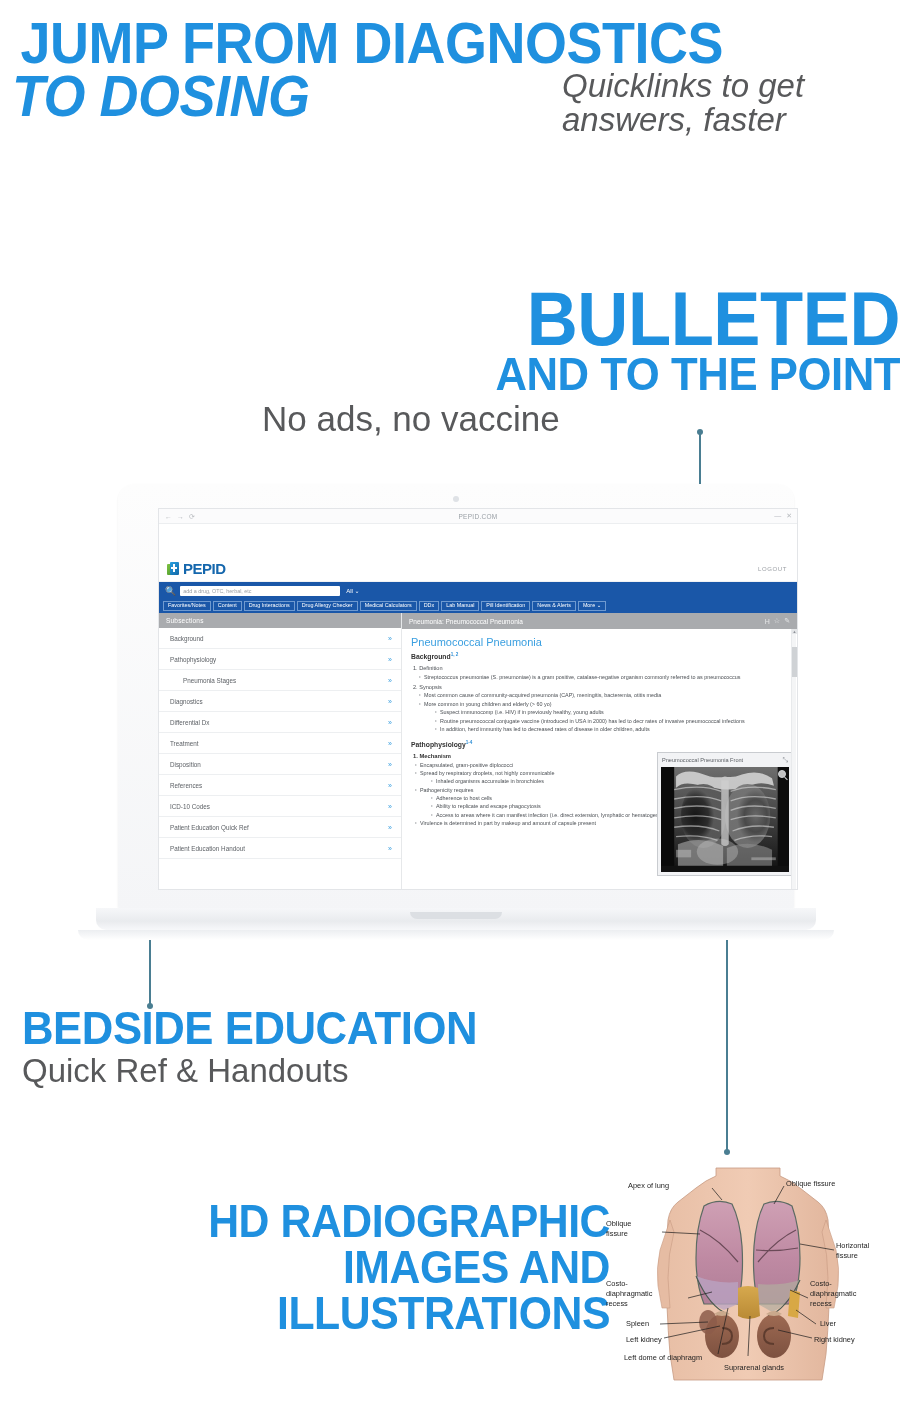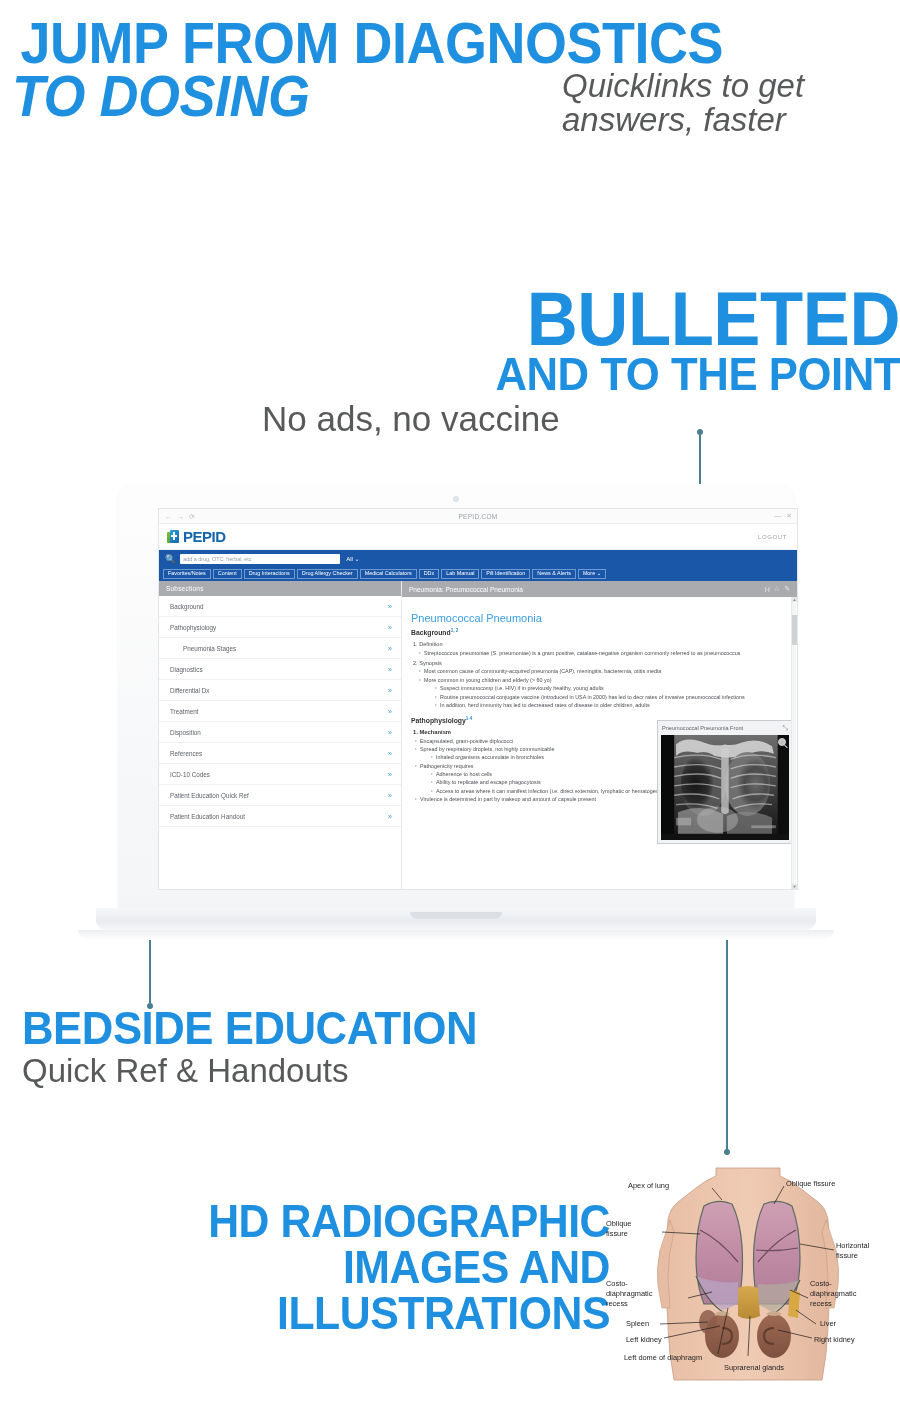--- a/index.html
+++ b/index.html
@@ -109,21 +109,21 @@
   .br-nav span { display:inline-block; }
   .br-url {
     position:absolute; left:0; right:0; text-align:center;
     font-size:6.5px; color:#9aa0a6; letter-spacing:0.3px;
   }
   .br-win { position:absolute; right:5px; display:flex; gap:5px; font-size:7px; color:#b9bcc0; }
 
   
   .pep-header {
     height:26px; background:#ffffff; display:flex; align-items:center;
-    padding:0 8px; position:relative; border-bottom:1px solid #f1f2f4;
+    padding:0 8px; position:relative; border-bottom:1px solid #f1f2f4;margin-top:32px;
   }
   .pep-logo-mark {
     width:13px; height:14px; margin-right:3px; position:relative;
   }
   .pep-logo-mark .sq-a {
     position:absolute; left:0; top:2px; width:7px; height:11px;
     background:linear-gradient(135deg,#7fc242,#4c9c2e); border-radius:1px;
   }
   .pep-logo-mark .sq-b {
     position:absolute; left:3px; top:0; width:9px; height:13px;
@@ -175,21 +175,21 @@
   .sb-item.indent { padding-left:24px; }
   .sb-chev { color:#3a9fe0; font-size:7px; }
 
   .article { flex:1; position:relative; background:#fff; }
   .art-head {
     background:#a9abae; color:#ffffff; font-size:6.5px;
     padding:4px 7px; display:flex; align-items:center; justify-content:space-between;
   }
   .art-icons { display:flex; gap:4px; align-items:center; color:#e6e7e8; font-size:7px; }
   .art-body { padding:7px 9px 0 9px; position:relative; height:292px; overflow:hidden; }
-  .art-title { color:#3a9fe0; font-size:11px; margin-bottom:3px;margin-top:8px; }
+  .art-title { color:#3a9fe0; font-size:11px; margin-bottom:3px; }
   .sec-head { font-size:6.8px; font-weight:bold; color:#333; margin:4px 0 4px 0; }
   .sec-head sup { color:#2f8fd6; font-size:4.6px; }
   ol.lvl1 { margin:0 0 0 9px; padding:0; }
   ol.lvl1 > li { font-size:5.6px; color:#4b4f54; margin-bottom:1.5px; line-height:1.5; }
   ul.lvl2, ul.lvl3 { list-style:none; margin:0 0 0 6px; padding:0; }
   ul.lvl2 > li, ul.lvl3 > li {
     font-size:5.4px; color:#4b4f54; line-height:1.55; position:relative; padding-left:5px;
   }
   ul.lvl2 > li::before, ul.lvl3 > li::before {
     content:"\2023"; position:absolute; left:0; color:#6b7075;

